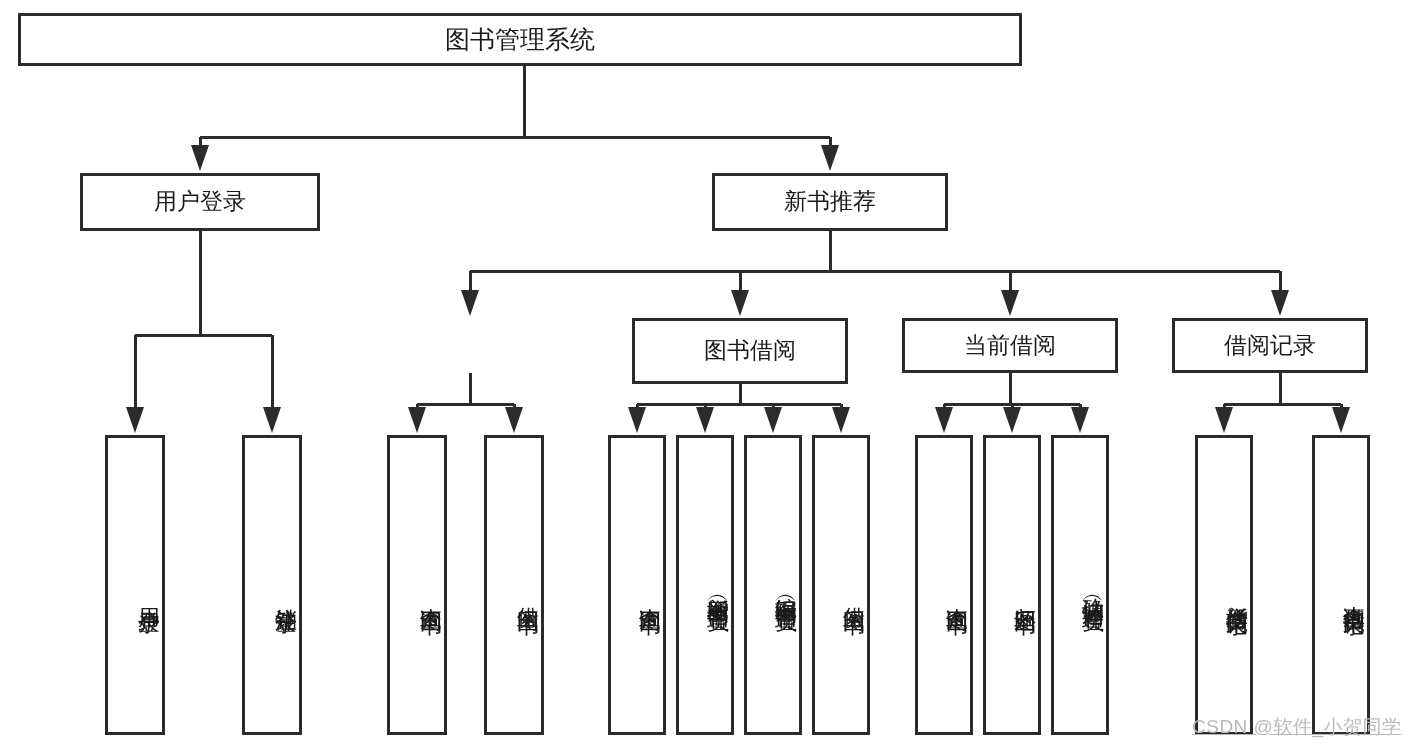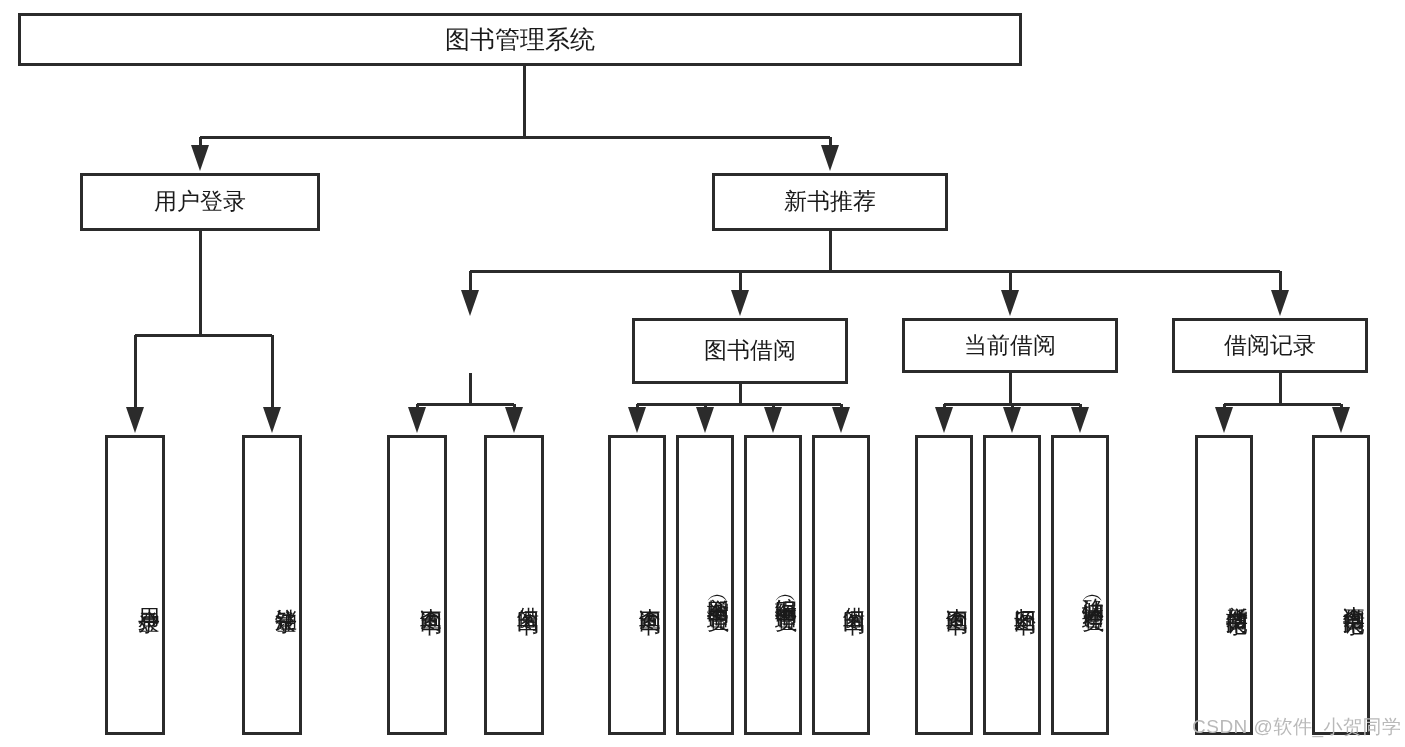--- a/index.html
+++ b/index.html
@@ -59,20 +59,21 @@
     padding-top: 8px;
   }
   .watermark {
     position: absolute;
     left: 1192px;
     top: 714px;
     font-size: 19px;
     color: #b9b9b9;
     white-space: nowrap;
     letter-spacing: 0.5px;
+    text-decoration: underline;
   }
 </style>
 </head>
 <body>
 
 <div id="canvas">
 
   <svg id="wires" viewBox="0 0 1405 747">
       <line x1="524" y1="66" x2="524" y2="137" stroke="#2b2b2b" stroke-width="3" shape-rendering="crispEdges"></line>
       <line x1="200" y1="137" x2="830" y2="137" stroke="#2b2b2b" stroke-width="3" shape-rendering="crispEdges"></line>

